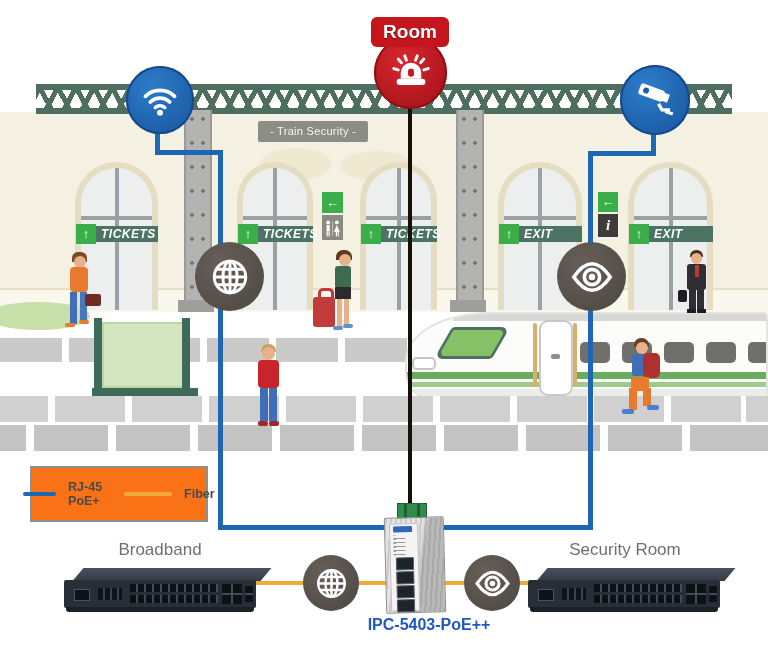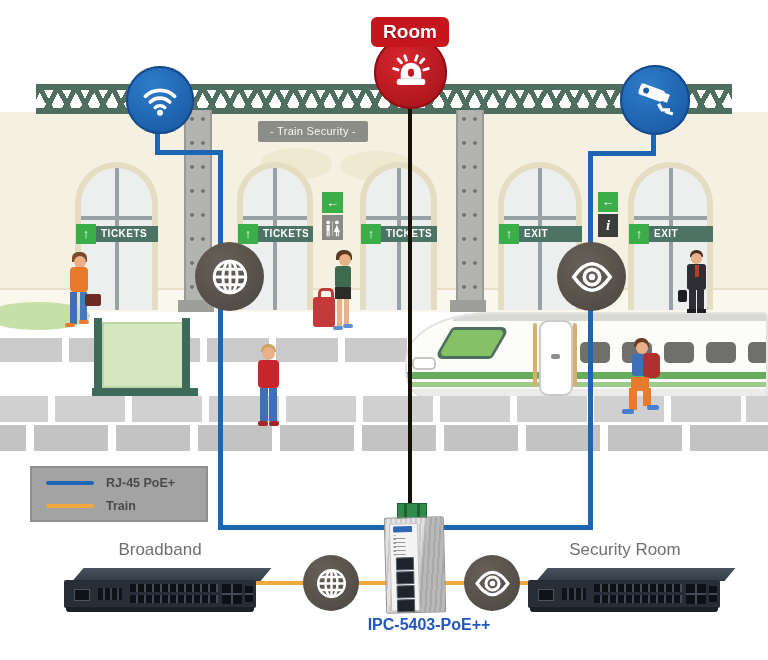--- a/index.html
+++ b/index.html
@@ -27,21 +27,21 @@
 
   .arch{top:162px;height:148px;background:#E5DDC2;border-radius:42px 42px 0 0;}
   .arch .in{position:absolute;left:6px;right:6px;top:6px;bottom:0;background:#EDEFEE;
     border-radius:36px 36px 0 0;overflow:hidden;}
   .arch .mv{position:absolute;left:50%;width:4px;margin-left:-2px;top:0;bottom:0;background:#98A1A3;}
   .arch .mh{position:absolute;left:0;right:0;top:34%;height:4px;background:#98A1A3;}
   .signband{position:absolute;left:4px;right:0;top:64px;height:16px;background:#4C7363;}
   .signsq{position:absolute;left:1px;top:62px;width:20px;height:20px;background:#3BAE49;
     color:#fff;font-weight:bold;font-size:13px;line-height:20px;text-align:center;}
   .signtext{position:absolute;left:26px;top:64px;height:24px;line-height:16px;color:#fff;
-    font-size:10px;font-weight:bold;letter-spacing:.5px;}
+    font-size:12px;font-weight:bold;letter-spacing:.5px;font-style:italic;}
   .mini-arrow{width:21px;height:21px;background:#3BAE49;color:#fff;font-weight:bold;
     font-size:13px;line-height:21px;text-align:center;}
   .restroom-box{left:322px;top:215px;width:21px;height:25px;background:#8A8A82;}
   .info-box{left:598px;top:214px;width:20px;height:23px;background:#3C3C38;color:#fff;
     font-family:"Liberation Serif",serif;font-style:italic;font-weight:bold;font-size:15px;
     line-height:23px;text-align:center;}
 
   
   .platformA{left:0;top:338px;width:412px;height:24px;
     background:repeating-linear-gradient(90deg,#CACACA 0 62px,#fff 62px 69px);}
@@ -81,22 +81,22 @@
   .seg-fiber{background:#F2A93B;z-index:7;}
   .node{border-radius:50%;display:flex;align-items:center;justify-content:center;z-index:12;}
   .node-blue{background:radial-gradient(circle at 38% 30%,#2E7CC9,#15549E);box-shadow:inset 0 0 0 2px #16498C;}
   .node-gray{background:radial-gradient(circle at 38% 32%,#676059,#4B4640);}
   .node-red{background:radial-gradient(circle at 40% 32%,#D8262E,#9E1117);box-shadow:inset 0 0 0 2px #8E1016;}
   .alarm-badge{left:371px;top:17px;width:78px;height:30px;background:#C4161C;border-radius:6px;
     color:#fff;font-size:19px;font-weight:bold;text-align:center;line-height:30px;z-index:13;
     text-shadow:0 1px 1px #7A0C10;}
 
   
-  .legend{left:30px;top:466px;width:178px;height:56px;background:#a3a3a3;border:2px solid #8F8F8F;z-index:8;
-    display:flex;flex-direction:column;justify-content:center;gap:9px;padding-left:14px;box-sizing:border-box;}
+  .legend{left:30px;top:466px;width:178px;height:56px;background:#f97316;border:2px solid #8F8F8F;z-index:8;
+    display:flex;flex-direction:row;justify-content:center;gap:9px;box-sizing:border-box;}
   .legend .row{display:flex;align-items:center;gap:12px;}
   .legend .sw{width:48px;height:4px;border-radius:2px;}
   .sw-rj45{background:#1C66B4;}
   .sw-fiber{background:#F2A93B;}
   .legend .lab{font-size:12.5px;font-weight:bold;color:#4A4A4A;}
 
   .dev-label{font-size:17px;color:#6F6F6F;text-align:center;z-index:8;}
   .ipc-label{left:340px;top:616px;width:178px;font-size:16px;font-weight:bold;color:#2057C0;text-align:center;z-index:8;}
 
   .rack{width:192px;height:44px;z-index:8;}
@@ -375,21 +375,21 @@
     </svg>
   </div>
 
   <div class="abs legend">
     <div class="row">
       <div class="sw sw-rj45"></div>
       <div class="lab">RJ-45 PoE+</div>
     </div>
     <div class="row">
       <div class="sw sw-fiber"></div>
-      <div class="lab">Train</div>
+      <div class="lab">Fiber</div>
     </div>
   </div>
 
   <div class="abs dev-label txt" style="left:526px;top:540px;width:198px;">Security Room</div>
   <div class="abs dev-label txt" style="left:64px;top:540px;width:192px;">Broadband</div>
 
   <div class="abs rack" style="left:64px;top:568px;">
     <div class="top"></div>
     <div class="front">
       <div class="pwr"></div>

